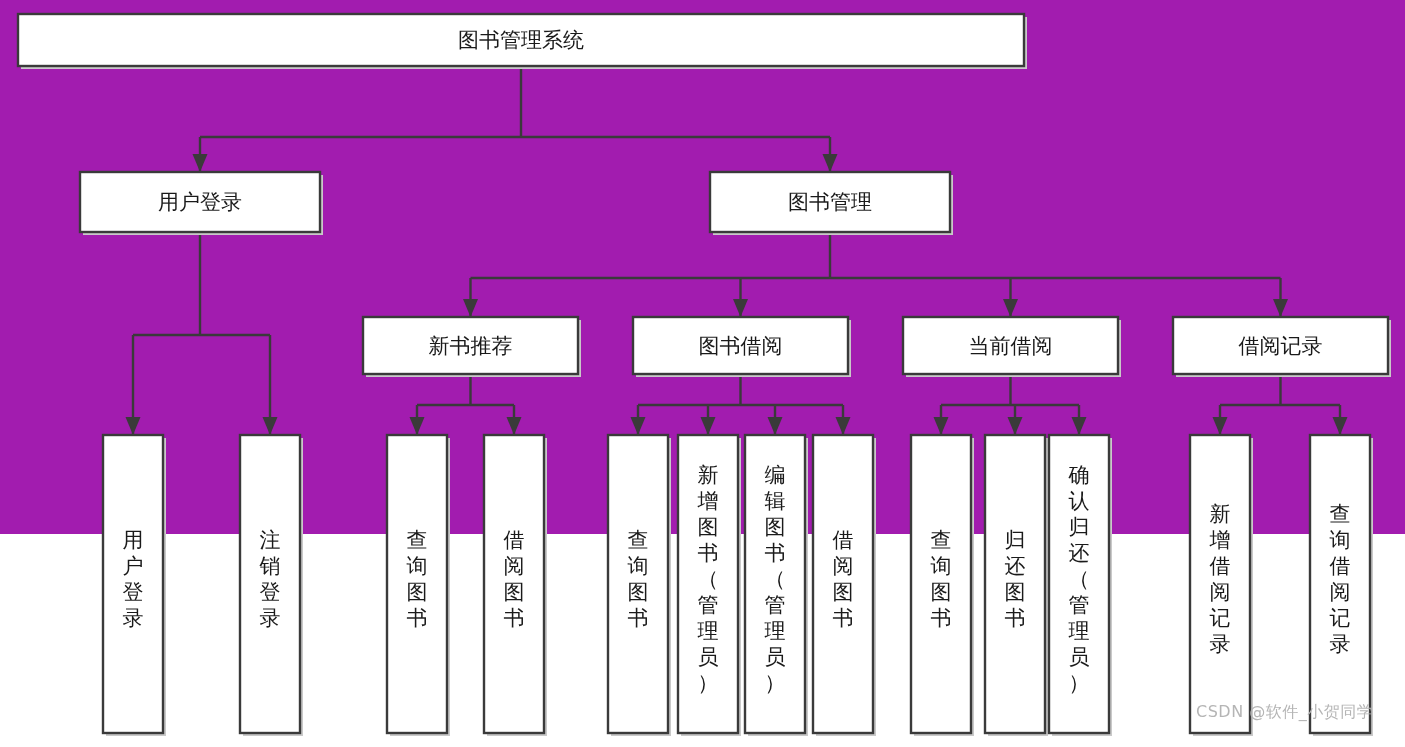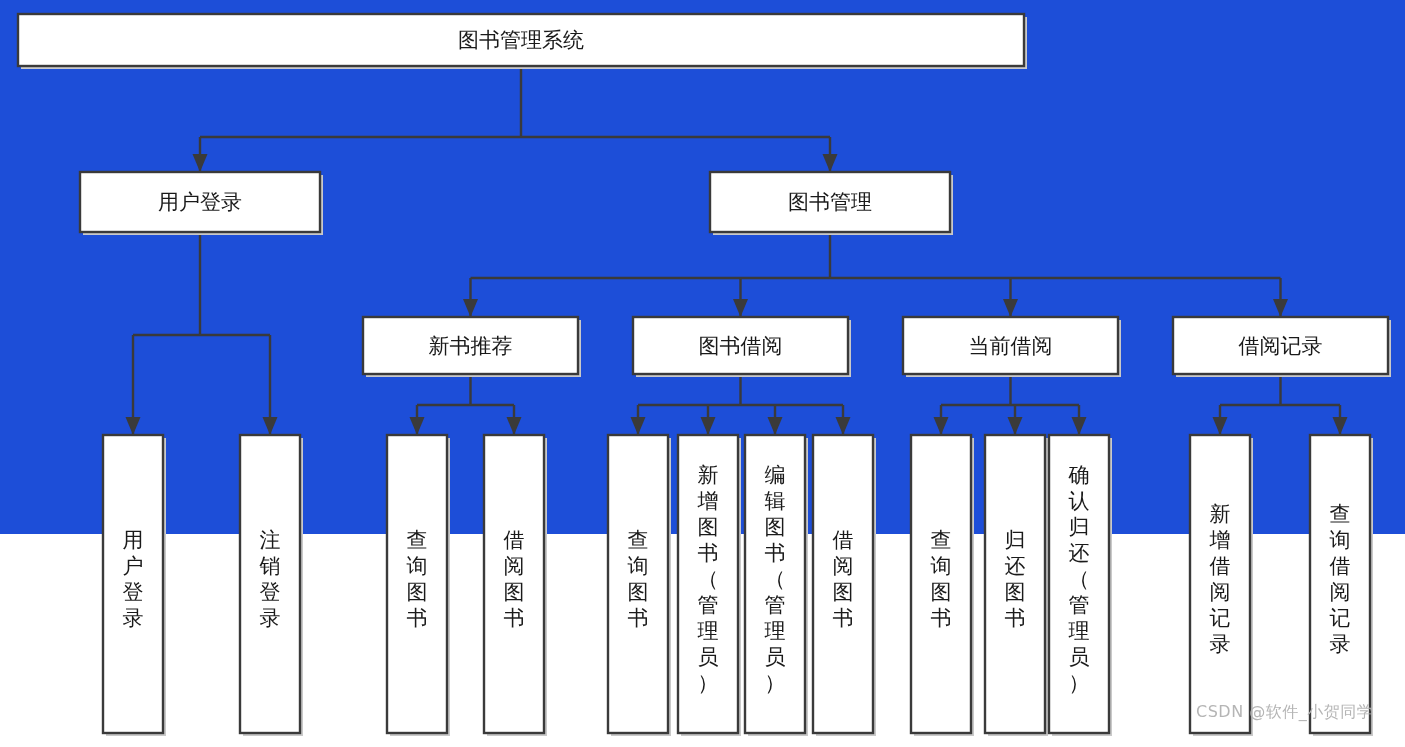--- a/index.html
+++ b/index.html
@@ -11,21 +11,21 @@
     width: 1405px;
     height: 747px;
     font-family: "DejaVu Sans", "Liberation Sans", sans-serif;
     overflow: hidden;
     position: relative;
   }
   #diagram-root {
     position: relative;
     width: 1405px;
     height: 534px;
-    background: #1d4ed8;
+    background: #a21caf;
   }
   svg#tree-svg {
     position: absolute;
     left: 0;
     top: 0;
     width: 1405px;
     height: 747px;
     display: block;
   }
   .node-box {

